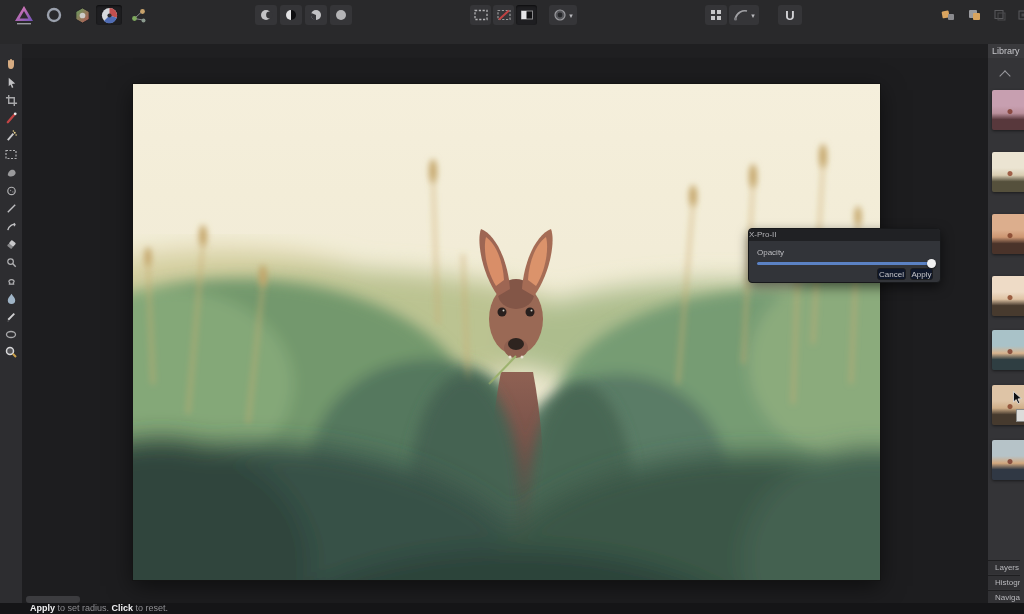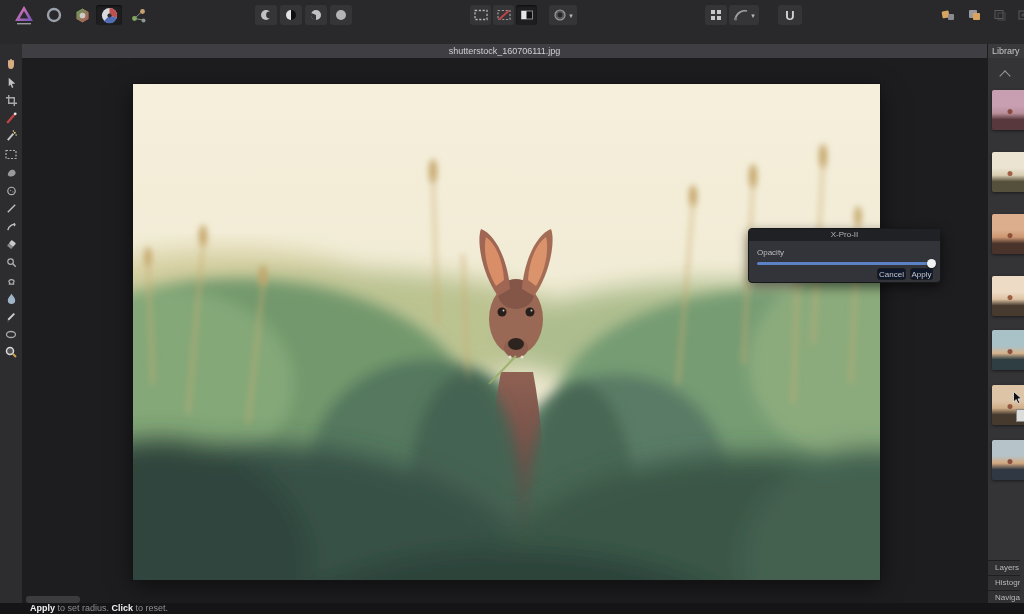--- a/index.html
+++ b/index.html
@@ -30,21 +30,21 @@
   .tool{width:22px;height:18px;display:flex;align-items:center;justify-content:center;}
   
   .canvas{left:22px;top:58px;width:966px;height:545px;background:#1d1d1f;}
   .photo{left:133px;top:84px;width:747px;height:496px;background:#efe9d2;
          box-shadow:0 0 0 1px #141414,0 6px 22px rgba(0,0,0,.55);overflow:hidden;}
   
   .dialog{left:748px;top:228px;width:193px;height:55px;background:#323439;
           border:1px solid #17181a;border-radius:4px;box-shadow:0 4px 12px rgba(0,0,0,.55);
           box-sizing:border-box;}
   .dlg-title{height:12px;line-height:12px;background:#202124;border-radius:3px 3px 0 0;
-             text-align:center;font-size:8px;color:#b2b2b6;}
+             text-align:left;font-size:8px;color:#b2b2b6;}
   .dlg-label{position:absolute;left:8px;top:19px;font-size:8px;color:#bcbcc0;}
   .slider{position:absolute;left:8px;top:33px;width:177px;height:3px;background:#24262a;border-radius:2px;}
   .slider-fill{position:absolute;left:0;top:0;height:3px;background:#5b82c4;border-radius:2px;}
   .knob{position:absolute;top:-3px;width:9px;height:9px;border-radius:50%;background:#f2f2f2;
         box-shadow:0 1px 2px rgba(0,0,0,.6);transform:translateX(-7px);}
   .dlg-btn{position:absolute;top:39px;height:12px;line-height:12px;background:#0f172a;
            border:1px solid #1b1c1e;border-radius:3px;font-size:8px;color:#c4c4c8;
            text-align:center;box-sizing:border-box;}
   
   .sidebar{left:988px;top:58px;width:36px;height:545px;background:#343437;overflow:hidden;}
@@ -208,21 +208,20 @@
   </div>
   <div class="tbtn flat dim" style="left:1013px;width:20px;">
     <svg width="16" height="14" viewBox="0 0 16 14">
         <rect x="4" y="3" width="8" height="8" fill="none" stroke="#8a8a8e"></rect>
         <rect x="6.5" y="5.5" width="3" height="3" fill="#6a6a6e"></rect>
       </svg>
   </div>
 </div>
 
 <div class="abs tabbar">
-  <div class="tab active">shutterstock_160706111.jpg</div>
 </div>
 <div class="abs libtab">Library</div>
 
 <div class="abs rail">
   <div class="tool">
     <svg width="14" height="14" viewBox="0 0 14 14">
         <path d="M4 8 V4 a1 1 0 0 1 2 0 V3 a1 1 0 0 1 2 0 v1 a1 1 0 0 1 2 0 v4 c0 2-1 4-3 4 s-3-1-3-4z" fill="#d7ac82"></path>
       </svg>
   </div>
   <div class="tool">

